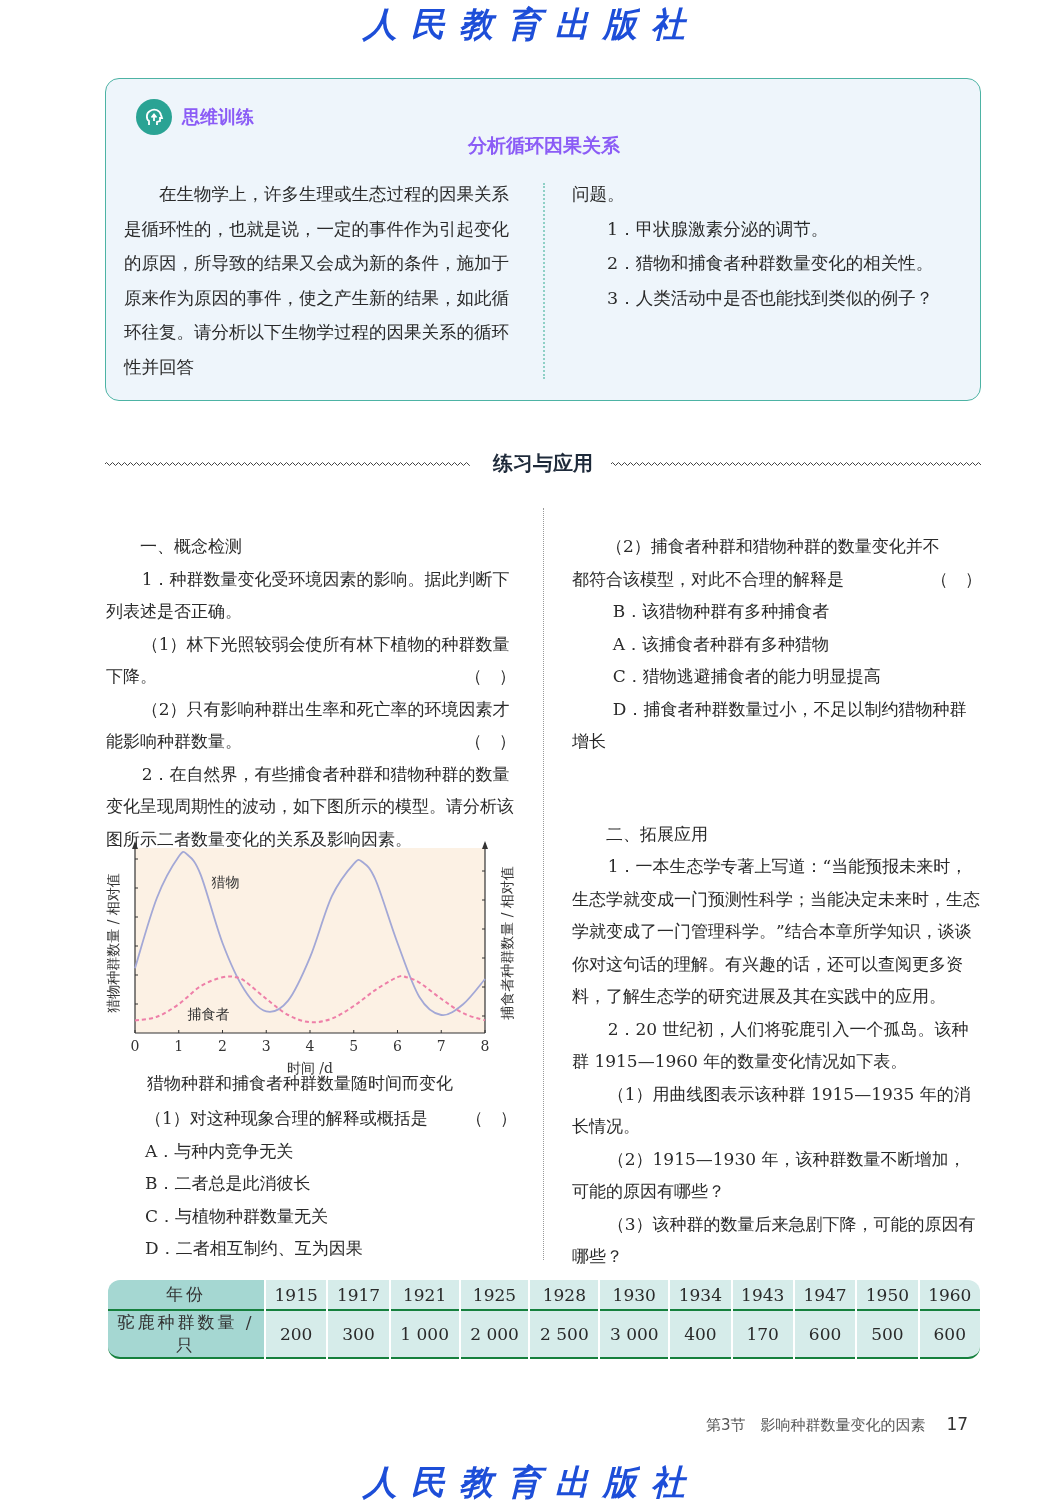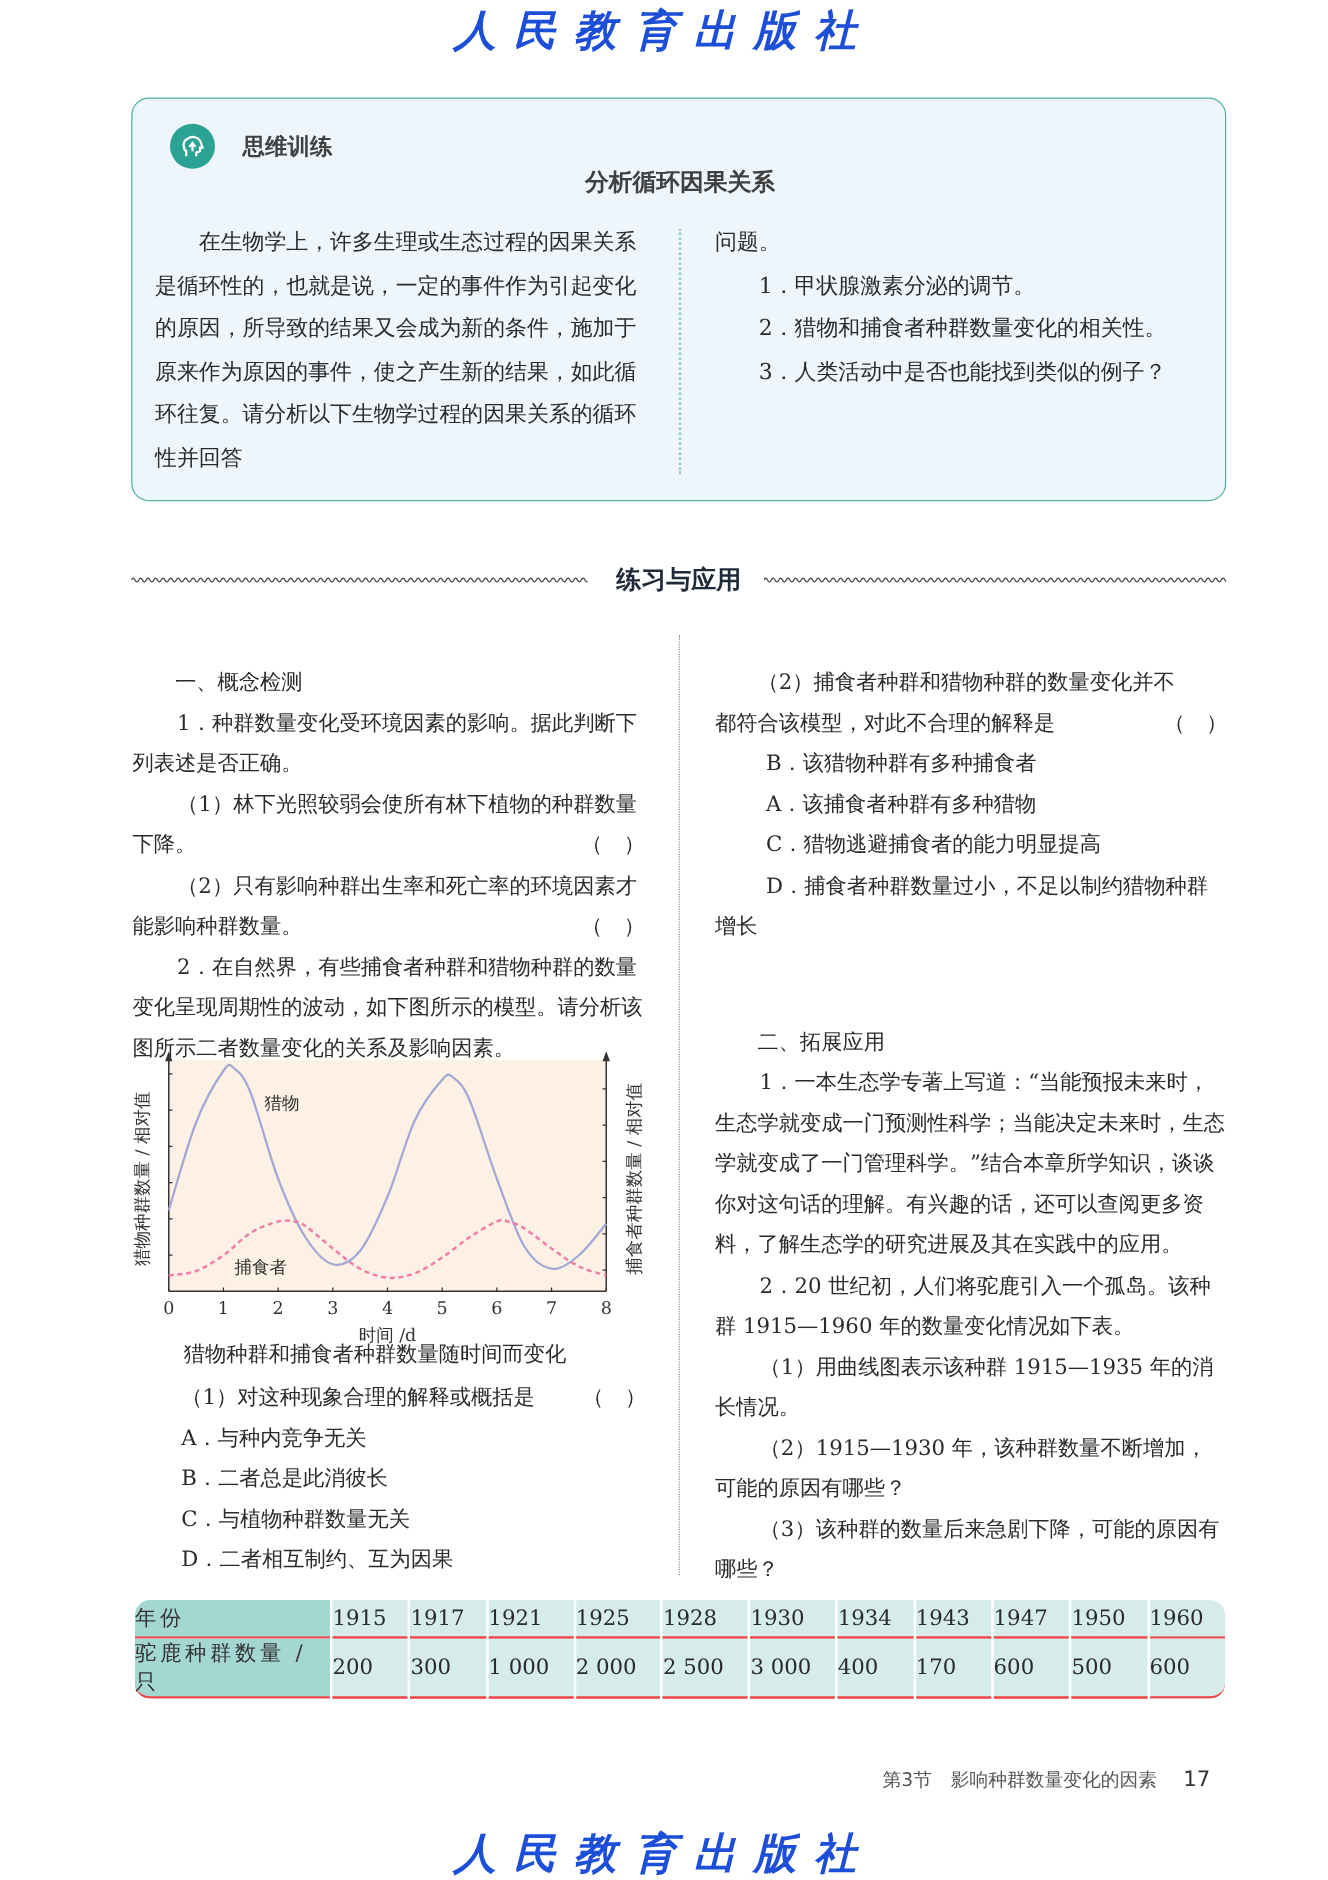--- a/index.html
+++ b/index.html
@@ -7,23 +7,23 @@
          font-family:"DejaVu Serif","Liberation Serif",serif; color:#2a2a2a; }
   .logo { position:absolute; left:0; width:1062px; text-align:center; color:#1d4ed8;
           font-family:"DejaVu Serif",serif; font-style:italic; font-size:34px; letter-spacing:14px; font-weight:bold; }
   .logo.top { top:2px; }
   .logo.bottom { top:1460px; }
 
   .think-box { position:absolute; left:105px; top:78px; width:876px; height:323px;
                background:#eef5fb; border:1.5px solid #4db3a4; border-radius:14px; }
   .think-header { position:absolute; left:30px; top:20px; display:flex; align-items:center; }
   .think-icon { width:36px; height:36px; border-radius:50%; background:#2aa394; display:flex; align-items:center; justify-content:center; }
-  .think-label { margin-left:22px; font-family:"DejaVu Sans",sans-serif; font-weight:bold; font-size:18px; color:#404040; }
+  .think-label { margin-left:10px; font-family:"DejaVu Sans",sans-serif; font-weight:bold; font-size:18px; color:#8b5cf6; }
   .think-title { position:absolute; left:0; width:876px; top:54px; text-align:center;
-                 font-family:"DejaVu Sans",sans-serif; font-weight:bold; font-size:19px; color:#404040; }
+                 font-family:"DejaVu Sans",sans-serif; font-weight:bold; font-size:19px; color:#8b5cf6; }
   .think-col { position:absolute; top:98px; font-size:17.5px; line-height:34.5px; }
   .think-col.left { left:18px; width:385px; }
   .think-col.right { left:466px; width:385px; }
   .think-divider { position:absolute; left:437px; top:104px; height:196px; border-left:2px dotted #8fd0c6; }
   .indent { text-indent:2em; }
 
   .section-head { position:absolute; top:448px; left:105px; width:876px; height:32px; }
   .wavy { position:absolute; top:12px; height:8px; }
   .wavy.l { left:0; width:365px; }
   .wavy.r { left:506px; width:370px; }
@@ -38,21 +38,21 @@
   .opt { padding-left:2.4em; }
   .sub { padding-left:2em;margin-top:28px; }
   .p { text-indent:2.1em; }
 
   .chart-wrap { position:absolute; left:100px; top:838px; width:430px; height:240px; }
   .caption { position:absolute; left:147px; top:1072px; font-size:17px; }
   .q1 { position:absolute; left:145px; top:1102px; width:372px; font-size:17px; line-height:32.5px; }
 
   .table-wrap { position:absolute; left:106px; top:1280px; width:876px; }
   table { border-collapse:separate; border-spacing:2px 0; width:100%; font-size:17px; }
-  td { text-align:left; height:31px; background:#d6ecea; border-bottom:2px solid #ef4444;margin-left:36px; }
+  td { text-align:center; height:31px; background:#d6ecea; border-bottom:2px solid #15803d;margin-left:36px; }
   td.head { background:#a5d7d2; color:#333; letter-spacing:3px; width:156px; }
   tr:first-child td.head { border-top-left-radius:12px; }
   tr:last-child td.head { border-bottom-left-radius:12px; }
   tr:first-child td:last-child { border-top-right-radius:12px; }
   tr:last-child td:last-child { border-bottom-right-radius:12px; }
 
   .footer { position:absolute; left:706px; top:1414px; font-family:"DejaVu Sans",sans-serif; font-size:15px; color:#555; }
   .footer .num { margin-left:21px; font-size:17px; color:#333; }
 </style>
 </head>

